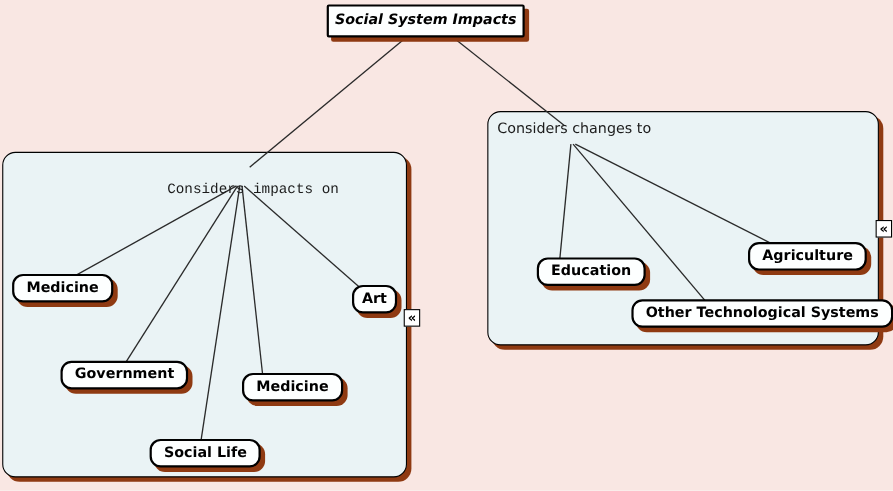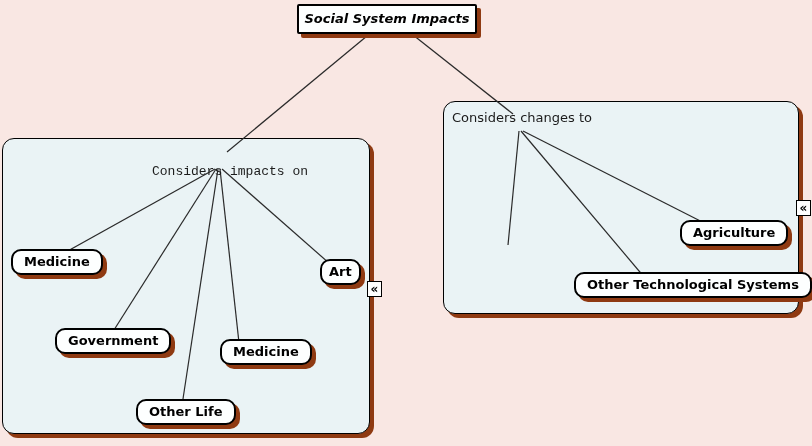--- a/index.html
+++ b/index.html
@@ -84,23 +84,24 @@
     <line x1="521" y1="131" x2="650" y2="284"></line>
   </svg>
 
   <div class="node root" style="left:297px; top:4px;font-style:italic;">Social System Impacts</div>
 
   <div class="phrase" style="left:152px; top:164px;font-family:Liberation Mono, monospace;">Considers impacts on</div>
   <div class="phrase" style="left:452px; top:110px;">Considers changes to</div>
 
   <div class="node" style="left:11px; top:249px;">Medicine</div>
   <div class="node" style="left:55px; top:328px;">Government</div>
-  <div class="node" style="left:136px; top:399px;">Other Life</div>
+  <div class="node" style="left:136px; top:399px;">Social Life</div>
   <div class="node" style="left:220px; top:339px;">Medicine</div>
   <div class="node small" style="left:320px; top:259px;text-align:center;">Art</div>
 
+  <div class="node" style="left:488px; top:234px;">Education</div>
   <div class="node" style="left:680px; top:220px;">Agriculture</div>
   <div class="node" style="left:574px; top:272px;">Other Technological Systems</div>
 
   <div class="collapse" style="left:367px; top:281px;">«</div>
   <div class="collapse" style="left:796px; top:200px;">«</div>
 
 </div>
 
 </body></html>

